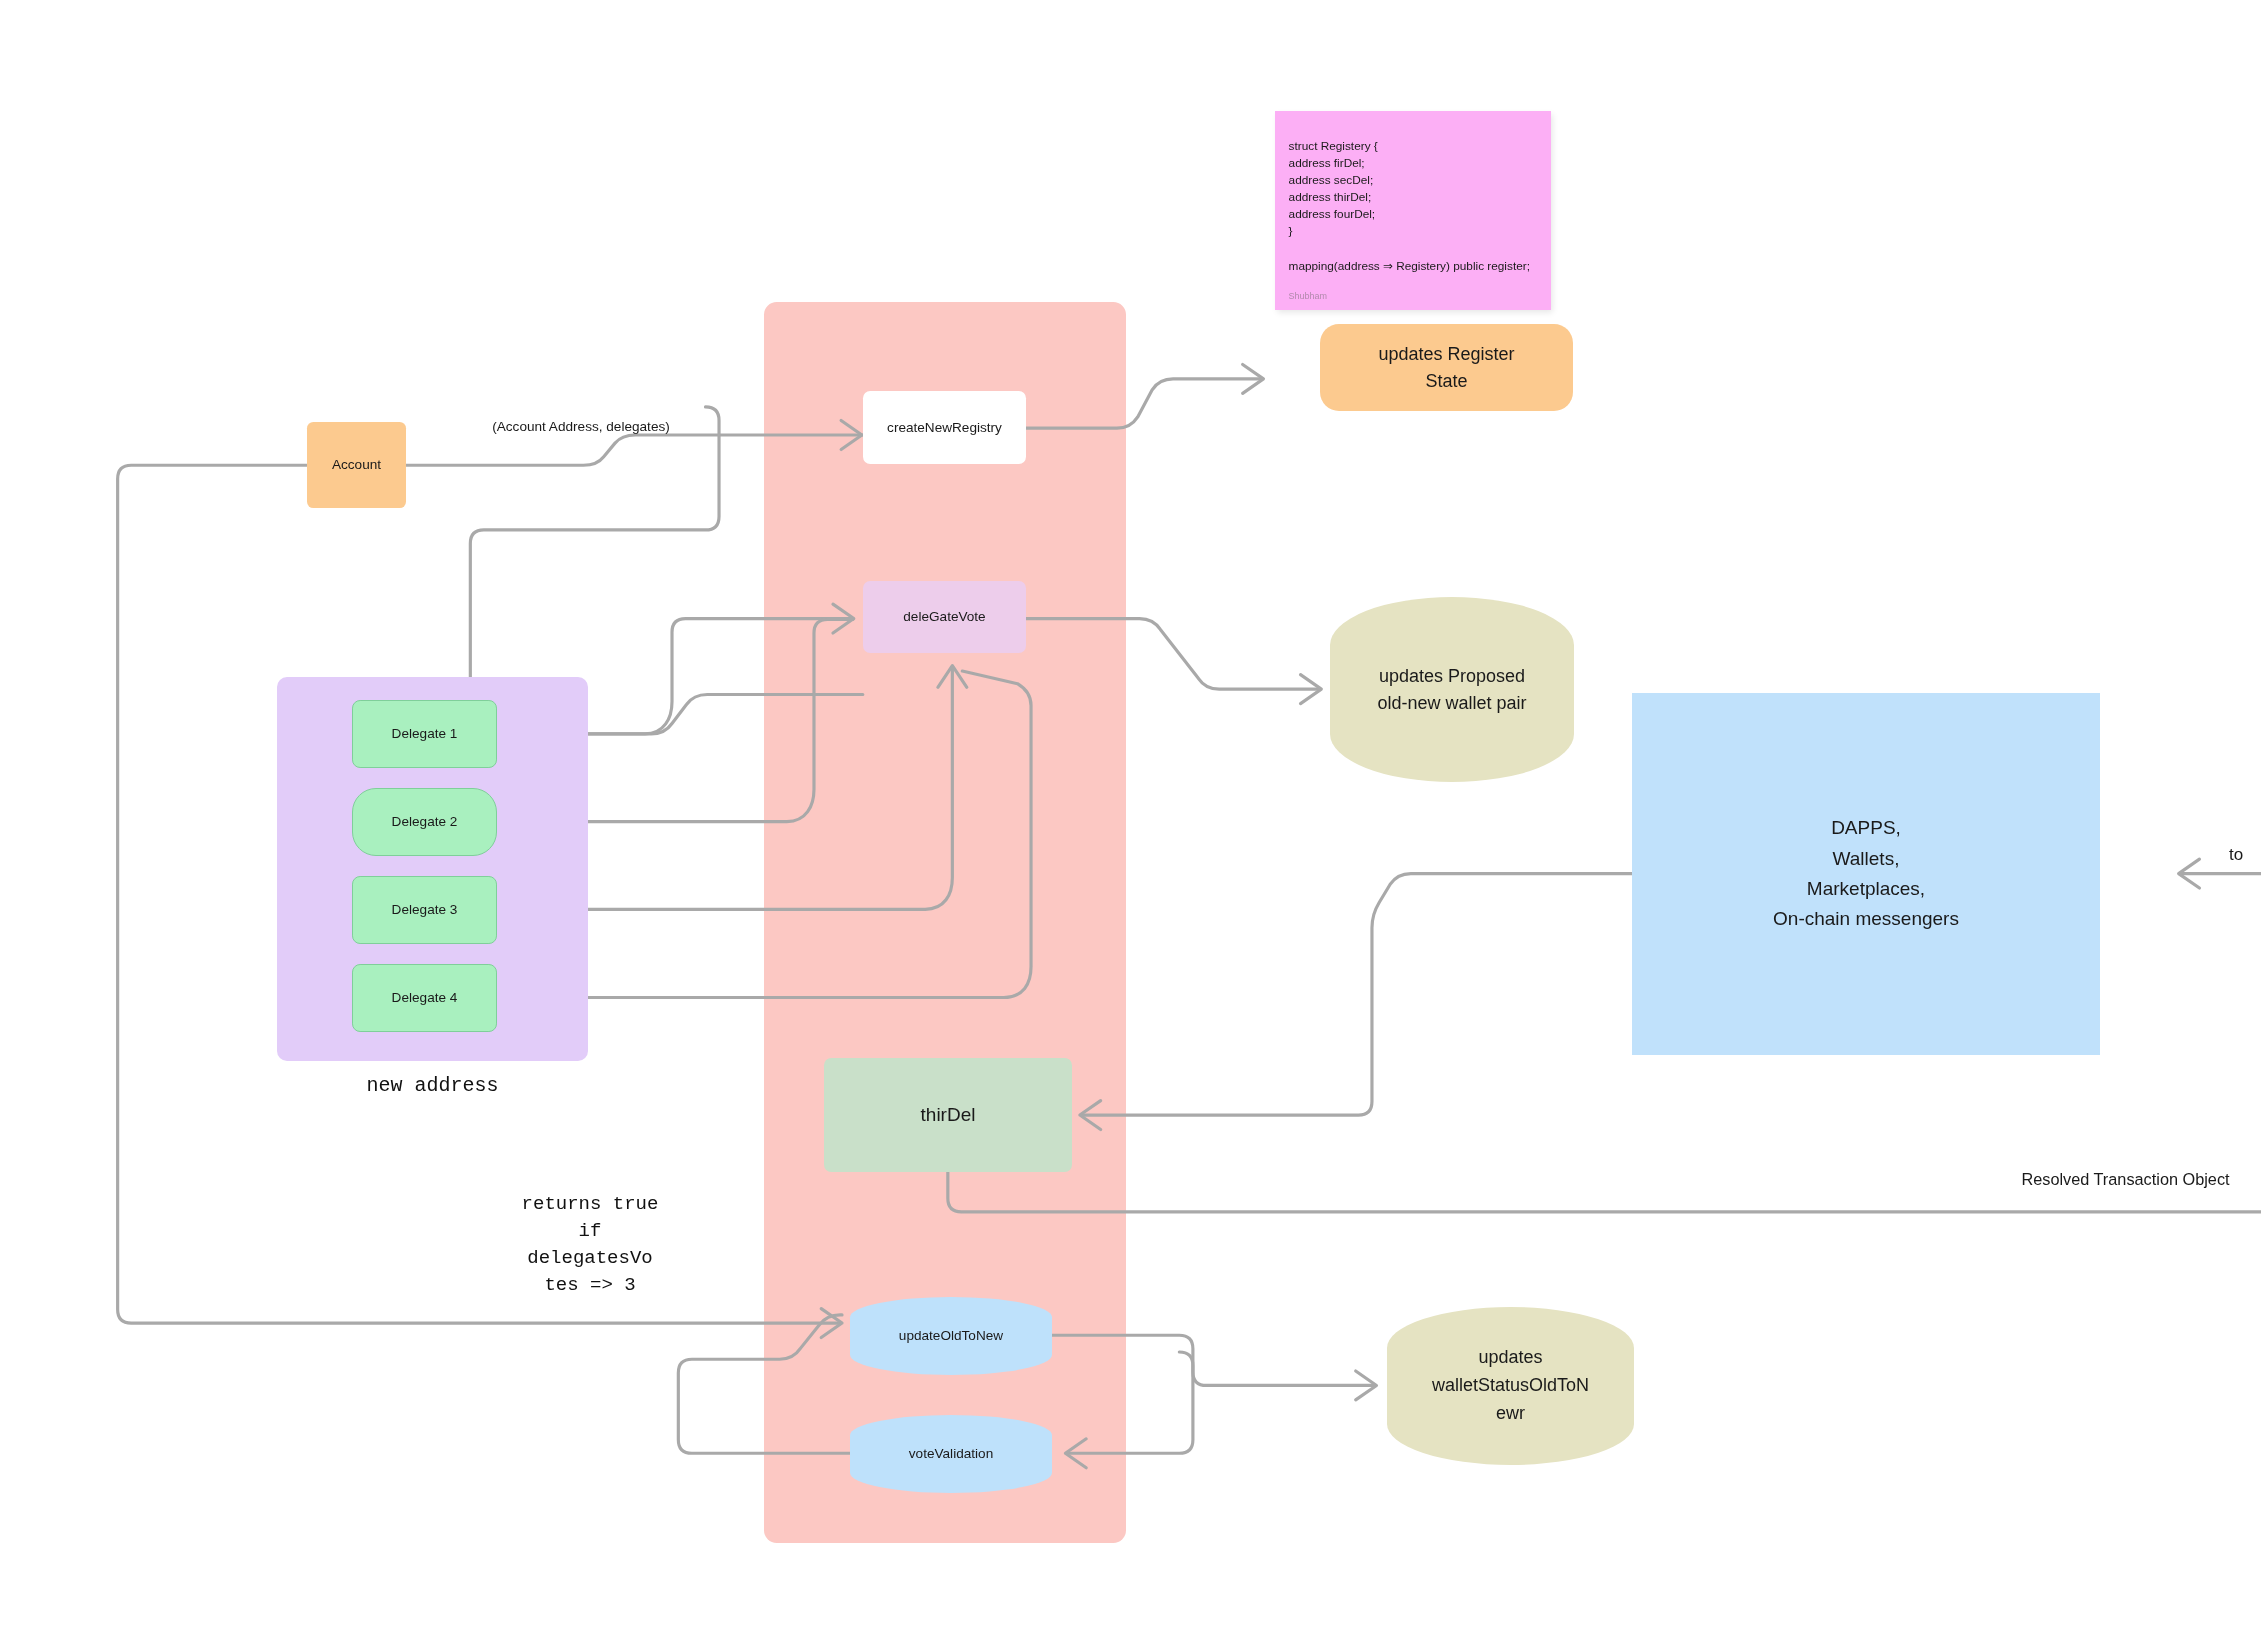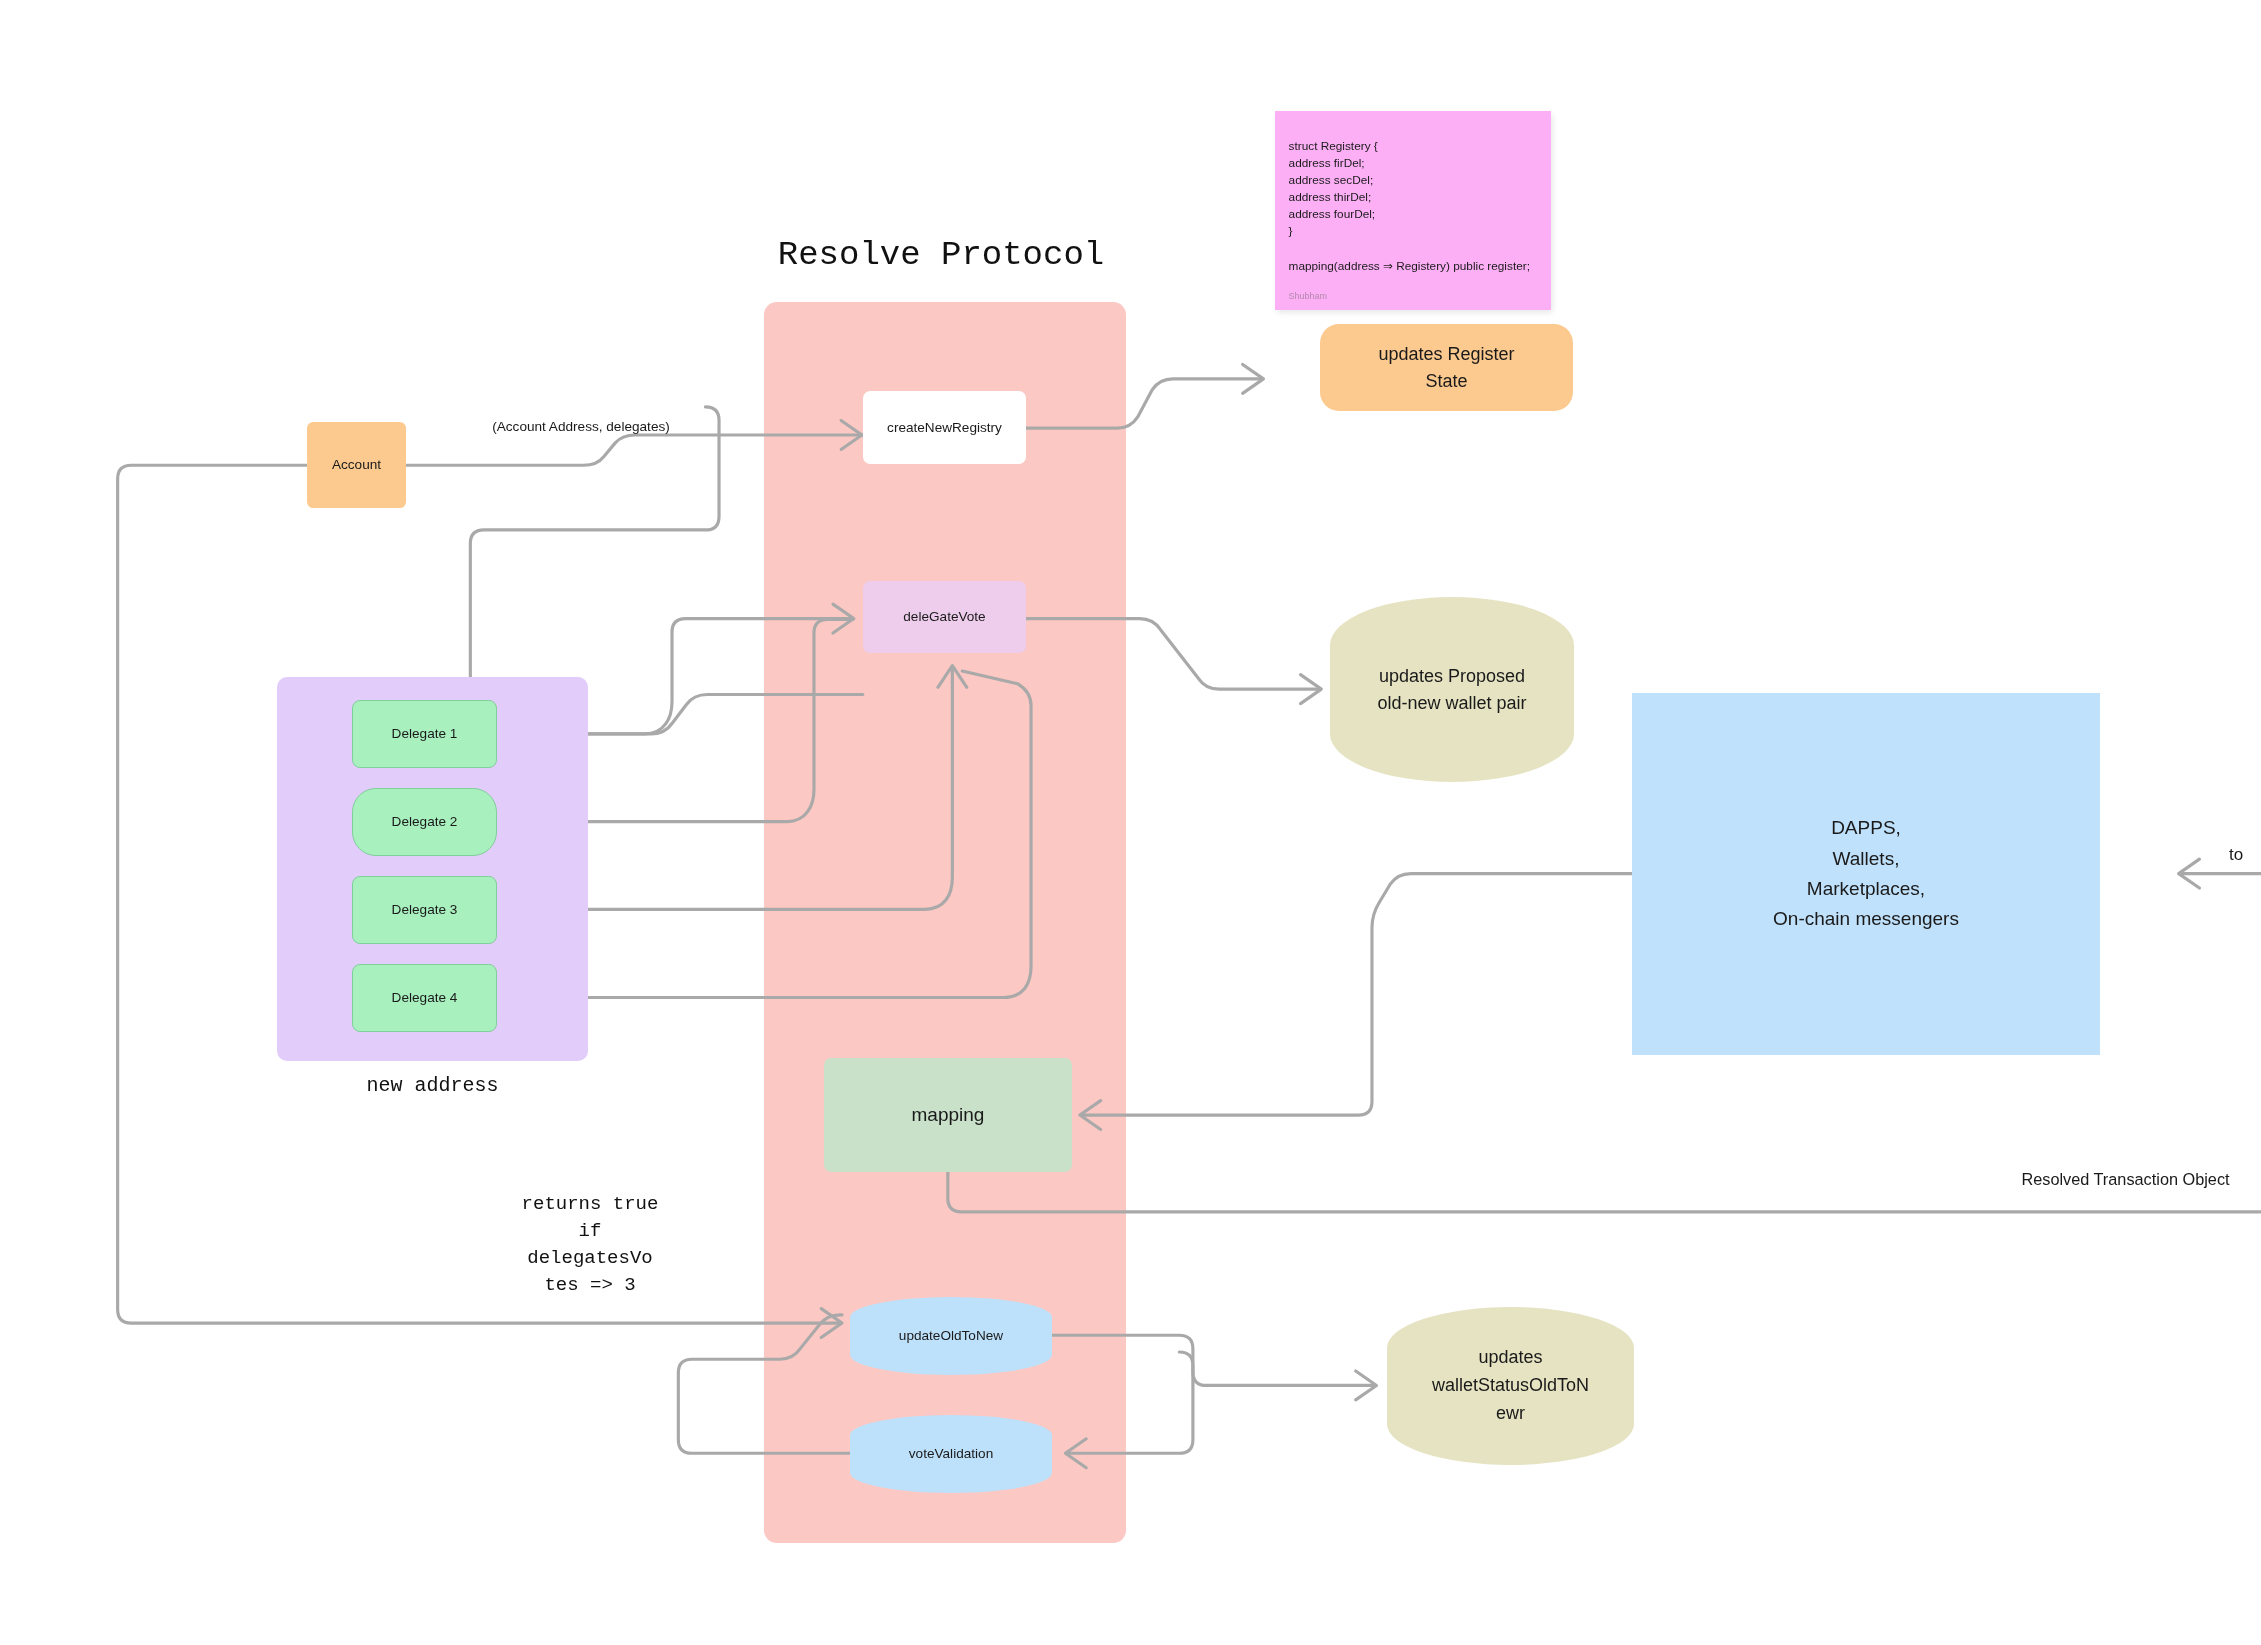--- a/index.html
+++ b/index.html
@@ -284,21 +284,20 @@
 
     <path class="wire" d="M 2326 2953 L 2608 2953 Q 2638 2953 2638 2983 L 2638 3034 Q 2638 3064 2668 3064 L 3040 3064"></path>
     <path class="arrowhead" d="M 2998 3032 L 3044 3064 L 2998 3096"></path>
 
     <path class="wire" d="M 2608 2990 Q 2638 2990 2638 3020 L 2638 3184 Q 2638 3214 2608 3214 L 2360 3214"></path>
     <path class="arrowhead" d="M 2402 3182 L 2356 3214 L 2402 3246"></path>
 
     <path class="wire" d="M 1880 3214 L 1530 3214 Q 1500 3214 1500 3184 L 1500 3036 Q 1500 3006 1530 3006 L 1724 3006 Q 1754 3006 1770 2982 L 1812 2930 Q 1828 2908 1858 2908 L 1862 2908"></path>
   </svg>
 
-  <div class="node" id="title">Resolve Protocol</div>
 
   <div id="sticky-note">
     <div class="code">struct Registery {
 address firDel;
 address secDel;
 address thirDel;
 address fourDel;
 }</div>
     <div class="mapping">mapping(address ⇒ Registery) public register;</div>
     <div class="author">Shubham</div>
@@ -324,21 +323,21 @@
   <div class="node delegate-box" id="delegate-4">Delegate 4</div>
   <div class="node" id="new-address-label">new address</div>
 
   <div class="node" id="dapps-box">DAPPS,
 Wallets,
 Marketplaces,
 On-chain messengers</div>
 
   <div class="node" id="to-label">to</div>
 
-  <div class="node" id="resolver-box">mapping</div>
+  <div class="node" id="resolver-box">thirDel</div>
 
   <div class="node" id="returns-note">returns true
 if
 delegatesVo
 tes =&gt; 3</div>
 
   <div class="node" id="resolved-txn-label">Resolved Transaction Object</div>
 
   <div class="node" id="update-old-to-new">updateOldToNew</div>
   <div class="node" id="vote-validation">voteValidation</div>

